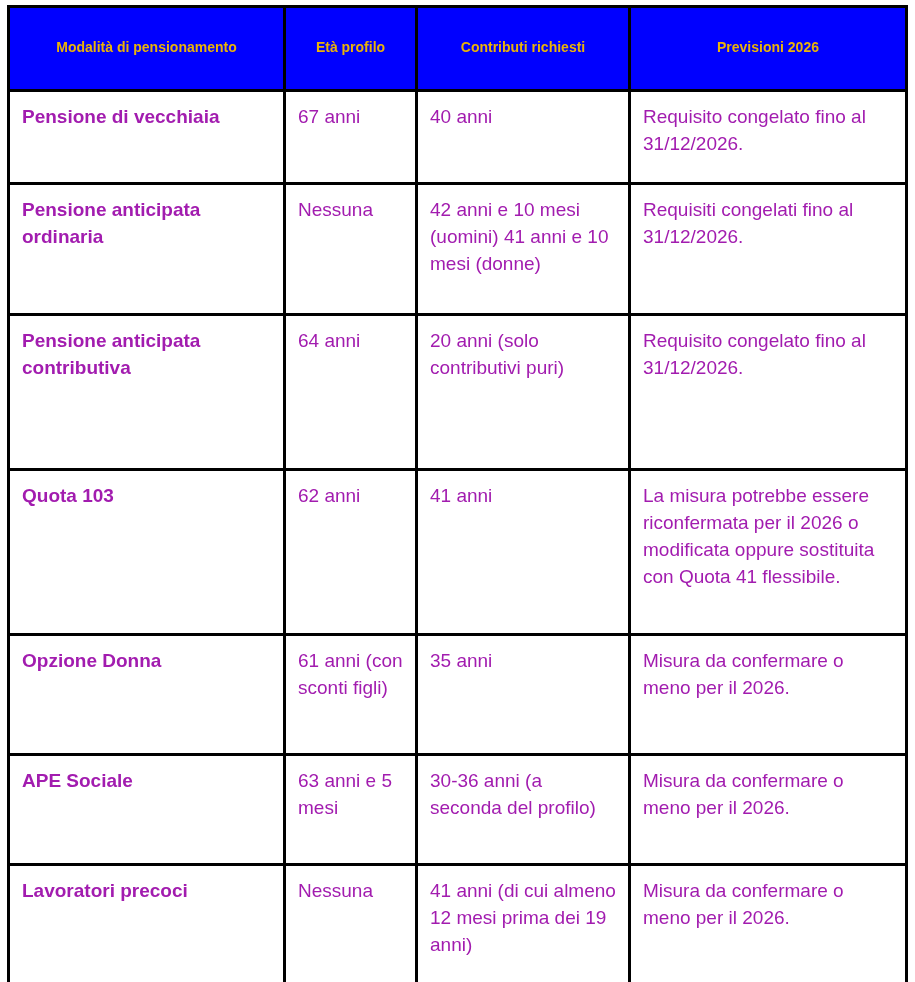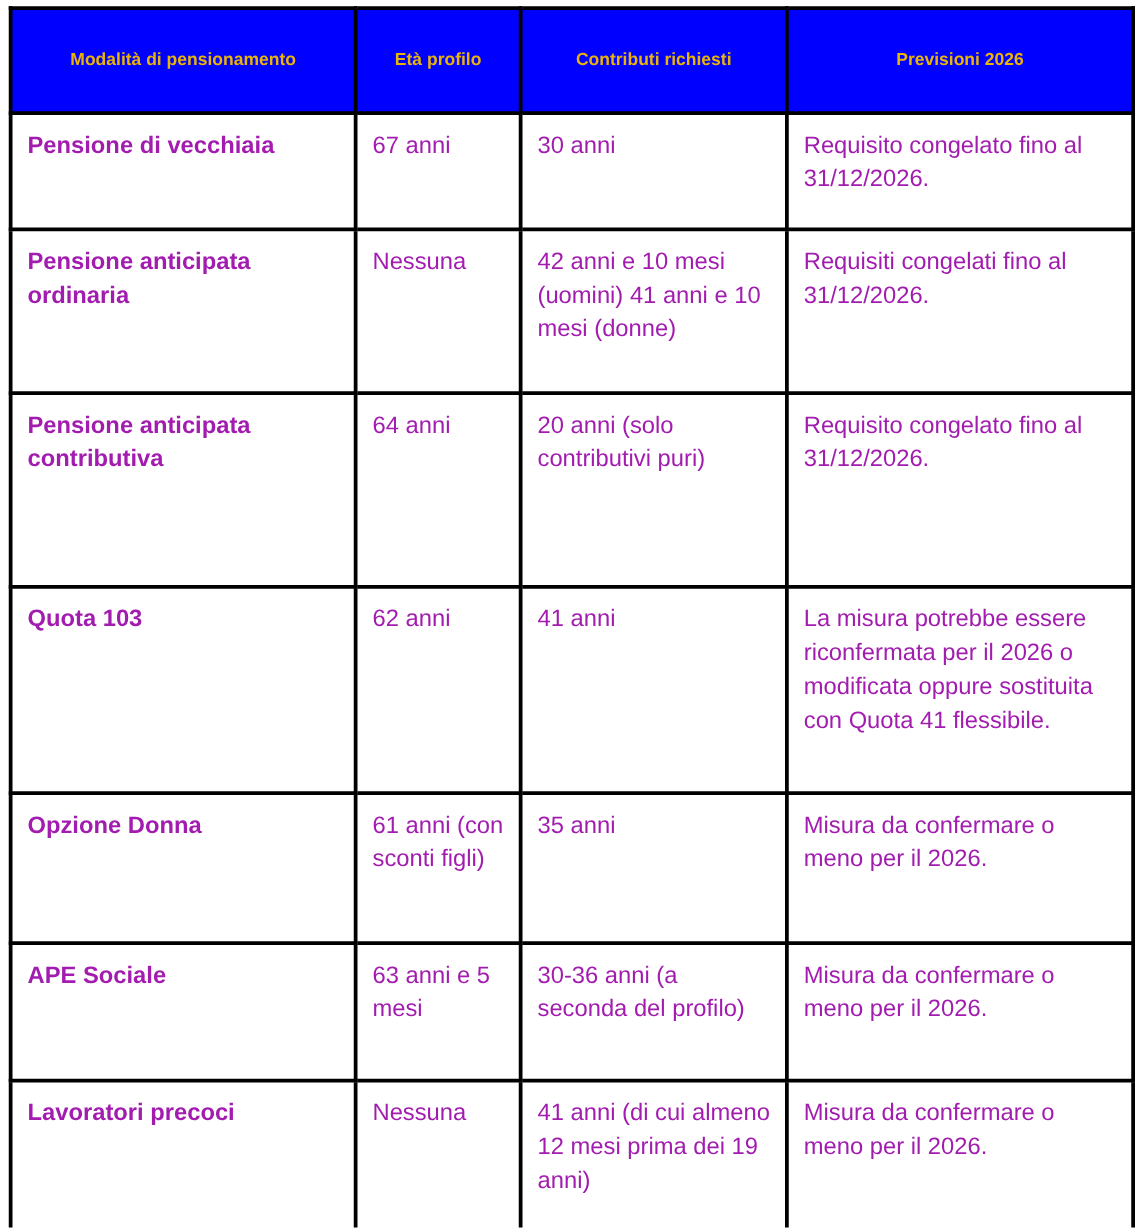--- a/index.html
+++ b/index.html
@@ -77,21 +77,21 @@
         <th>Modalità di pensionamento</th>
         <th>Età profilo</th>
         <th>Contributi richiesti</th>
         <th>Previsioni 2026</th>
       </tr>
     </thead>
     <tbody>
       <tr class="r1">
         <td class="mode">Pensione di vecchiaia</td>
         <td>67 anni</td>
-        <td>30 anni</td>
+        <td>40 anni</td>
         <td>Requisito congelato fino al 31/12/2026.</td>
       </tr>
       <tr class="r2">
         <td class="mode">Pensione anticipata ordinaria</td>
         <td>Nessuna</td>
         <td>42 anni e 10 mesi (uomini) 41 anni e 10 mesi (donne)</td>
         <td>Requisiti congelati fino al 31/12/2026.</td>
       </tr>
       <tr class="r3">
         <td class="mode">Pensione anticipata contributiva</td>

